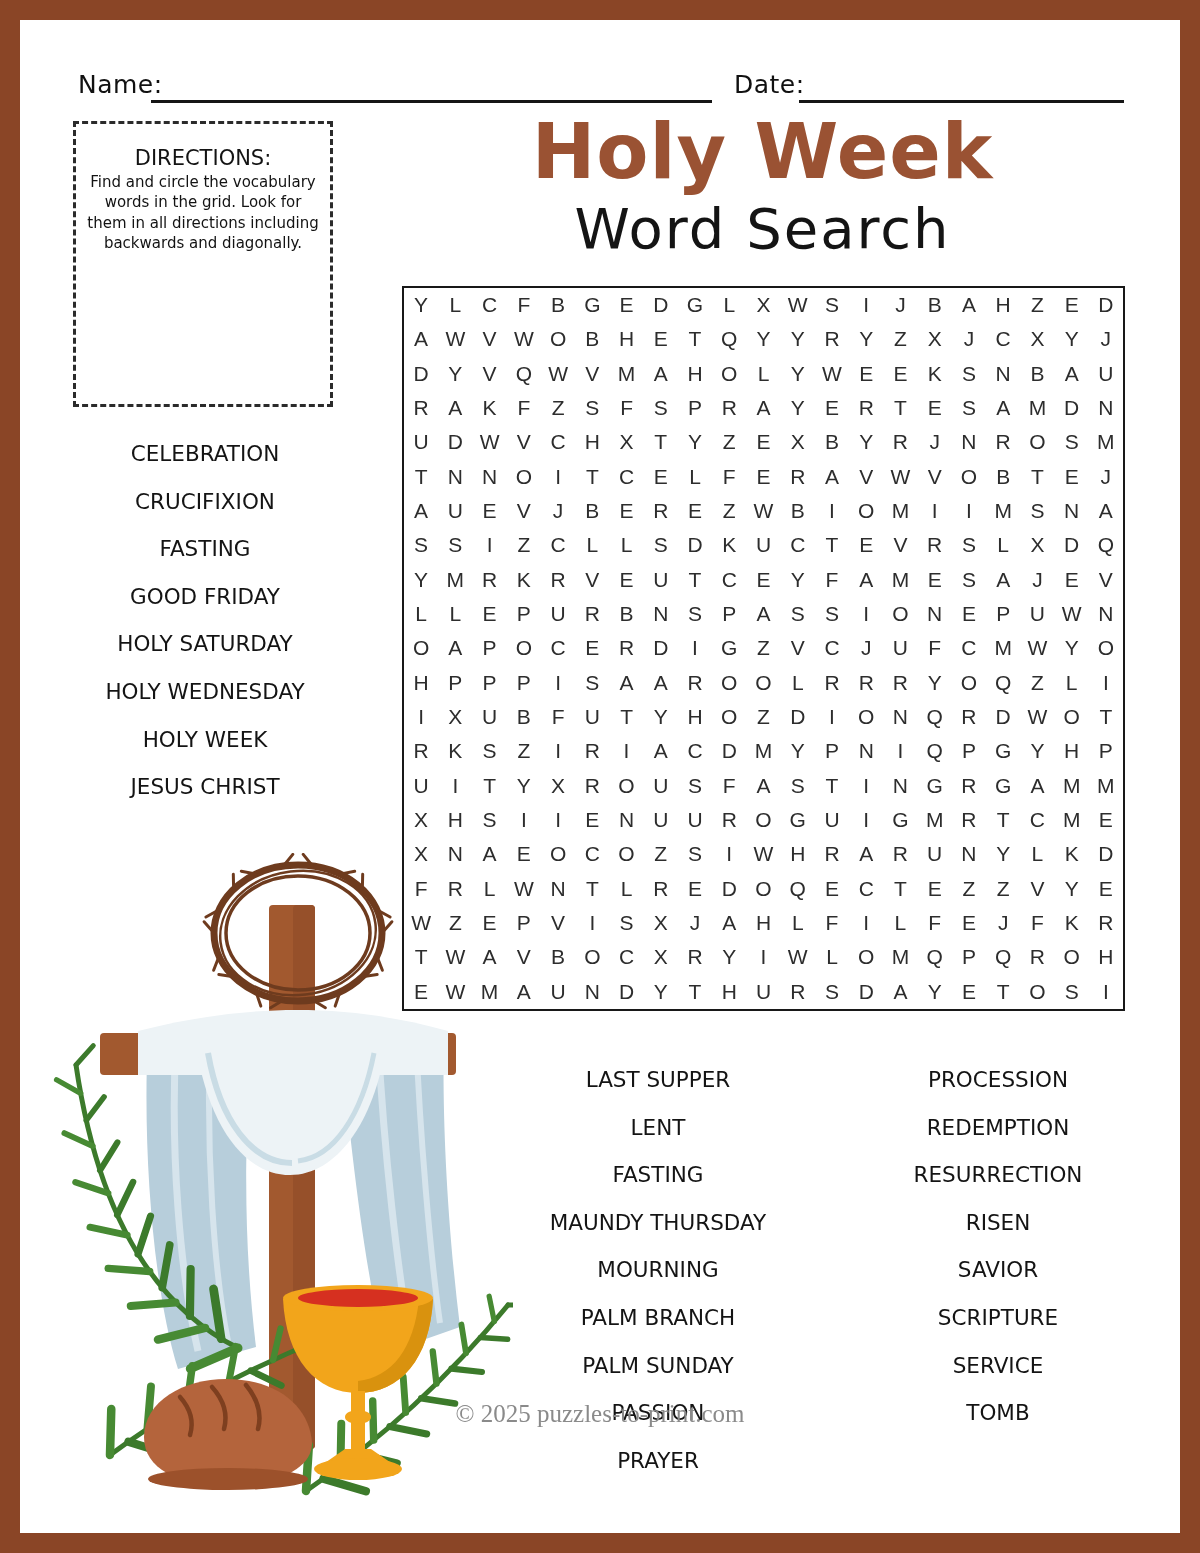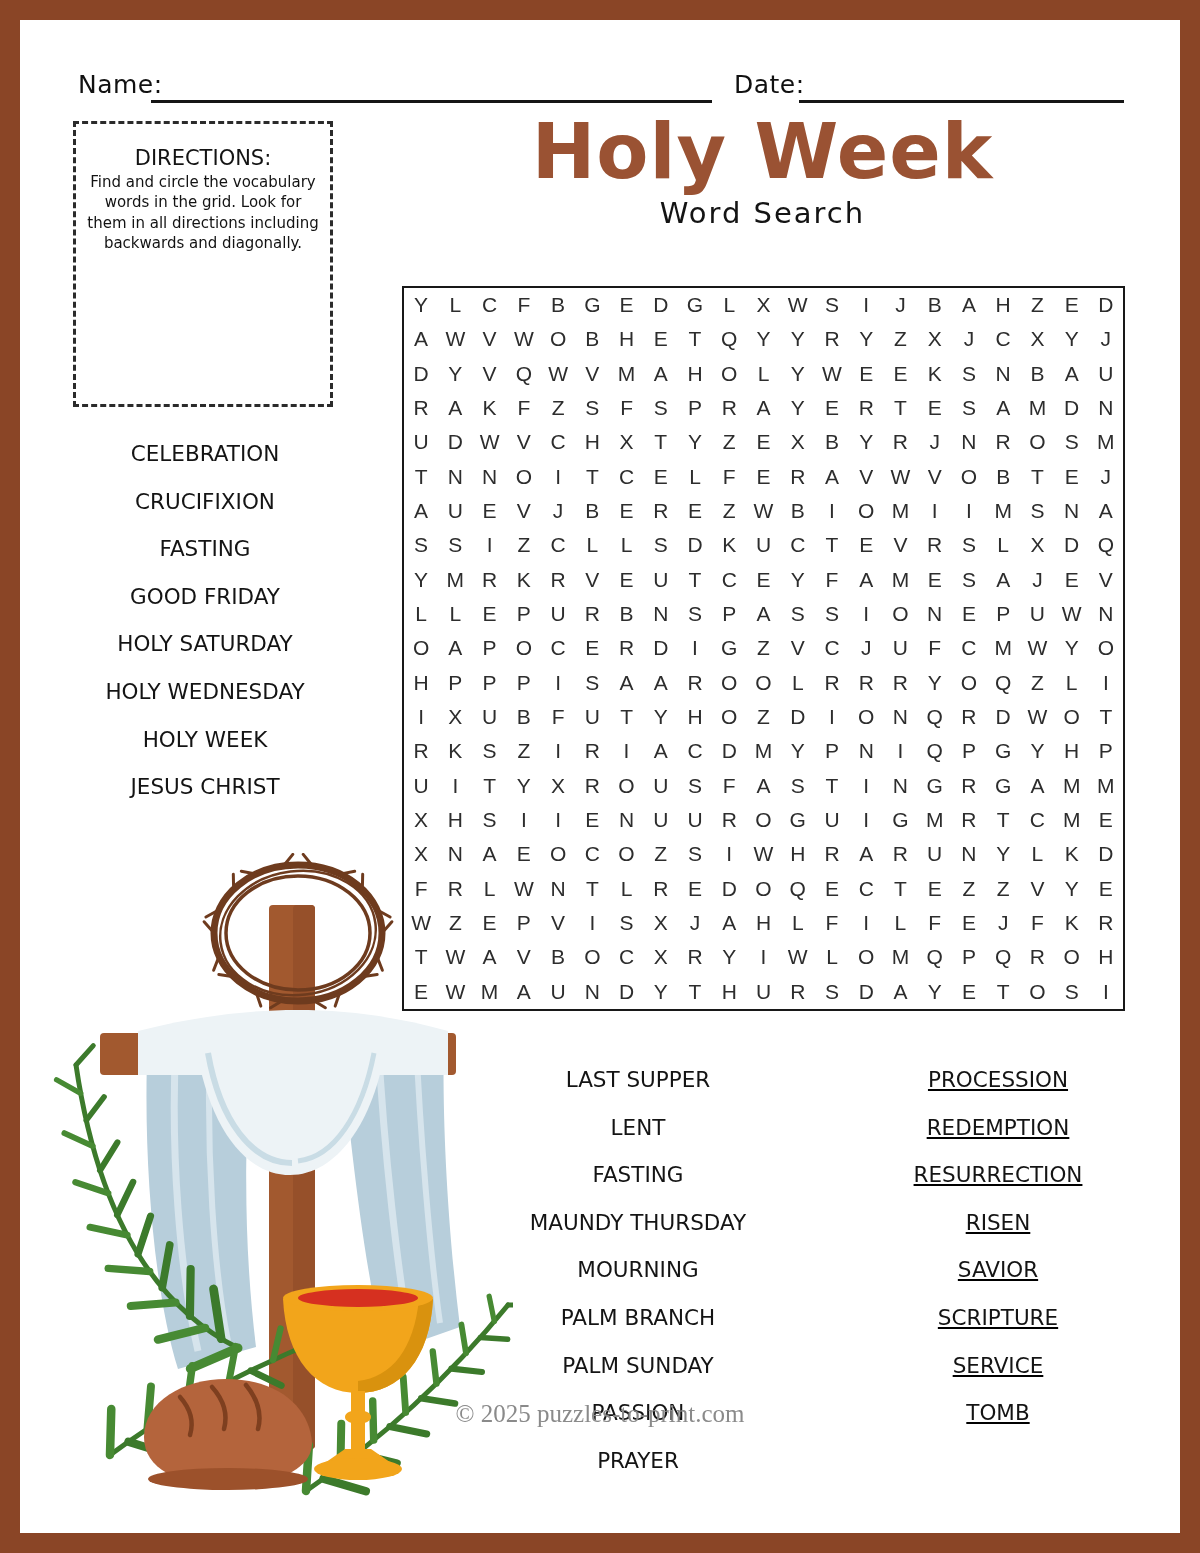--- a/index.html
+++ b/index.html
@@ -24,39 +24,39 @@
     position:absolute;left:73px;top:121px;width:260px;height:286px;
     border:3px dashed #2b2b2b;box-sizing:border-box;text-align:center;
     padding:22px 8px 0 8px;color:#131313;
   }
   .directions .head{font-size:21px;margin-bottom:2px;}
   .directions .body{font-size:15px;line-height:1.36;}
 
   
   .title-wrap{position:absolute;left:395px;top:112px;width:735px;text-align:center;}
   .title-main{font-size:76px;line-height:1.05;font-weight:bold;color:#9a5233;letter-spacing:1px;margin:0;}
-  .title-sub{font-size:29px;color:#141414;letter-spacing:2px;margin-top:4px;text-align:center;}
+  .title-sub{font-size:56px;color:#141414;letter-spacing:2px;margin-top:4px;text-align:center;}
 
   
   .ws-grid{
     position:absolute;left:402px;top:286px;width:723px;height:725px;
     border:2px solid #181818;box-sizing:border-box;
     display:grid;grid-template-columns:repeat(21,1fr);grid-template-rows:repeat(21,1fr);
     background:#fff;
   }
   .ws-grid .cell{
     display:flex;align-items:center;justify-content:center;
     font-family:"Liberation Sans",sans-serif;font-size:21px;color:#2d2d2d;
   }
 
   
   .wlist{position:absolute;}
   .list-left{left:72px;top:430px;width:266px;}
-  .list-bl{left:477px;top:1056px;width:322px;}
-  .list-br{left:837px;top:1056px;width:322px;text-decoration:underline;}
+  .list-bl{left:497px;top:1056px;width:322px;}
+  .list-br{left:837px;top:1056px;width:322px;}
   .wl{height:47.6px;line-height:47.6px;text-align:center;font-size:21.5px;color:#141414;white-space:nowrap;}
 
   
   .illus{position:absolute;left:48px;top:853px;width:465px;height:650px;}
 
   
   .footer{
     position:absolute;left:0;top:1400px;width:100%;text-align:center;
     font-family:"Liberation Serif",serif;font-size:25px;color:#8a8a8a;
   }

